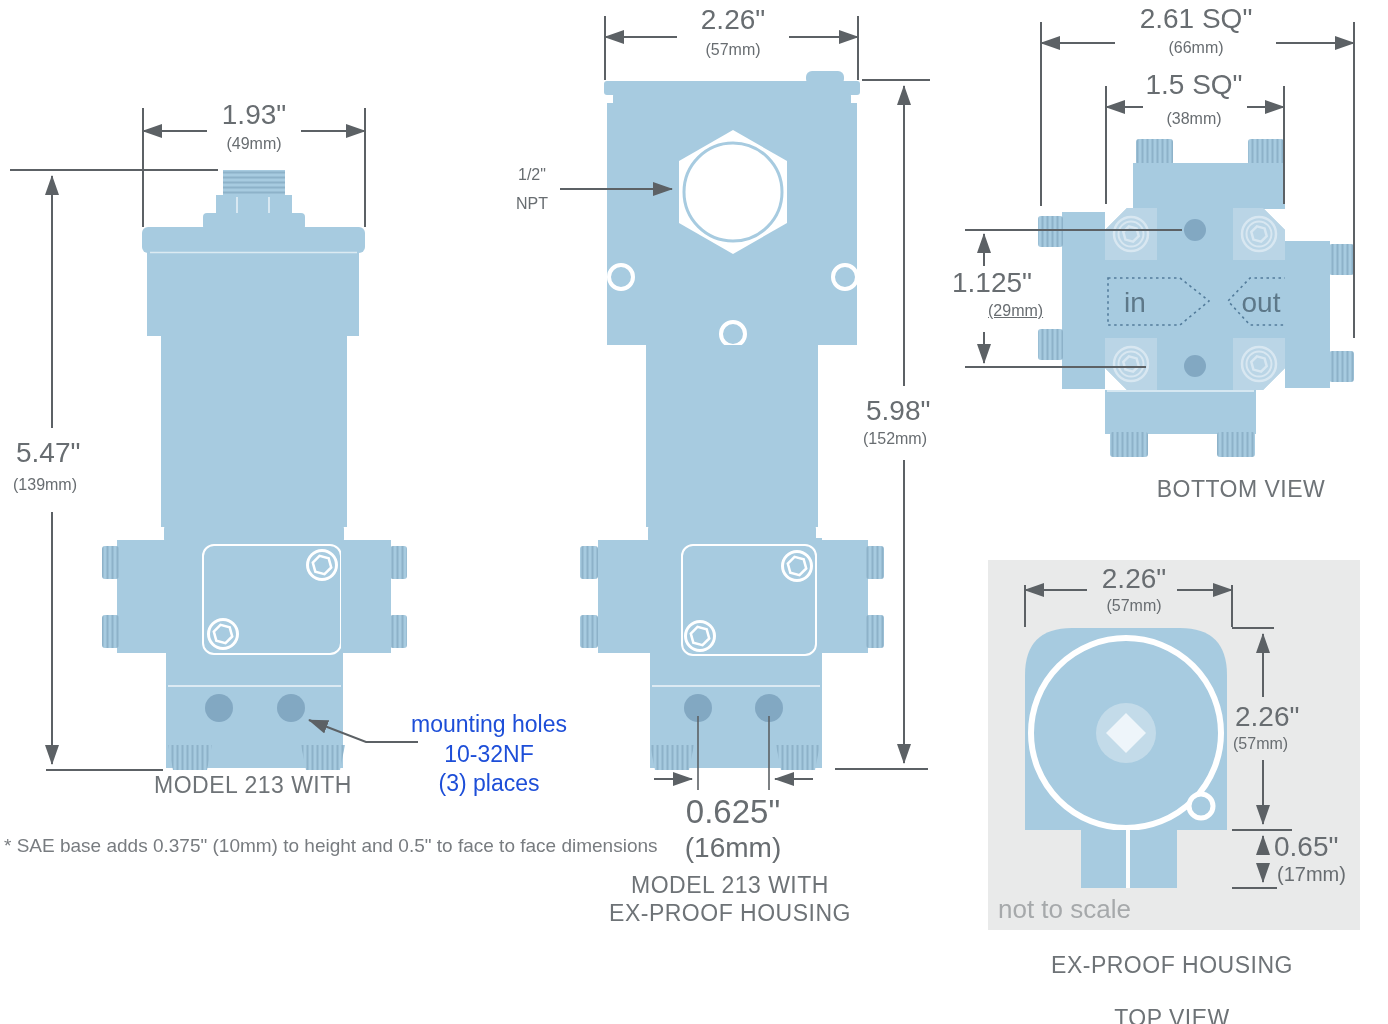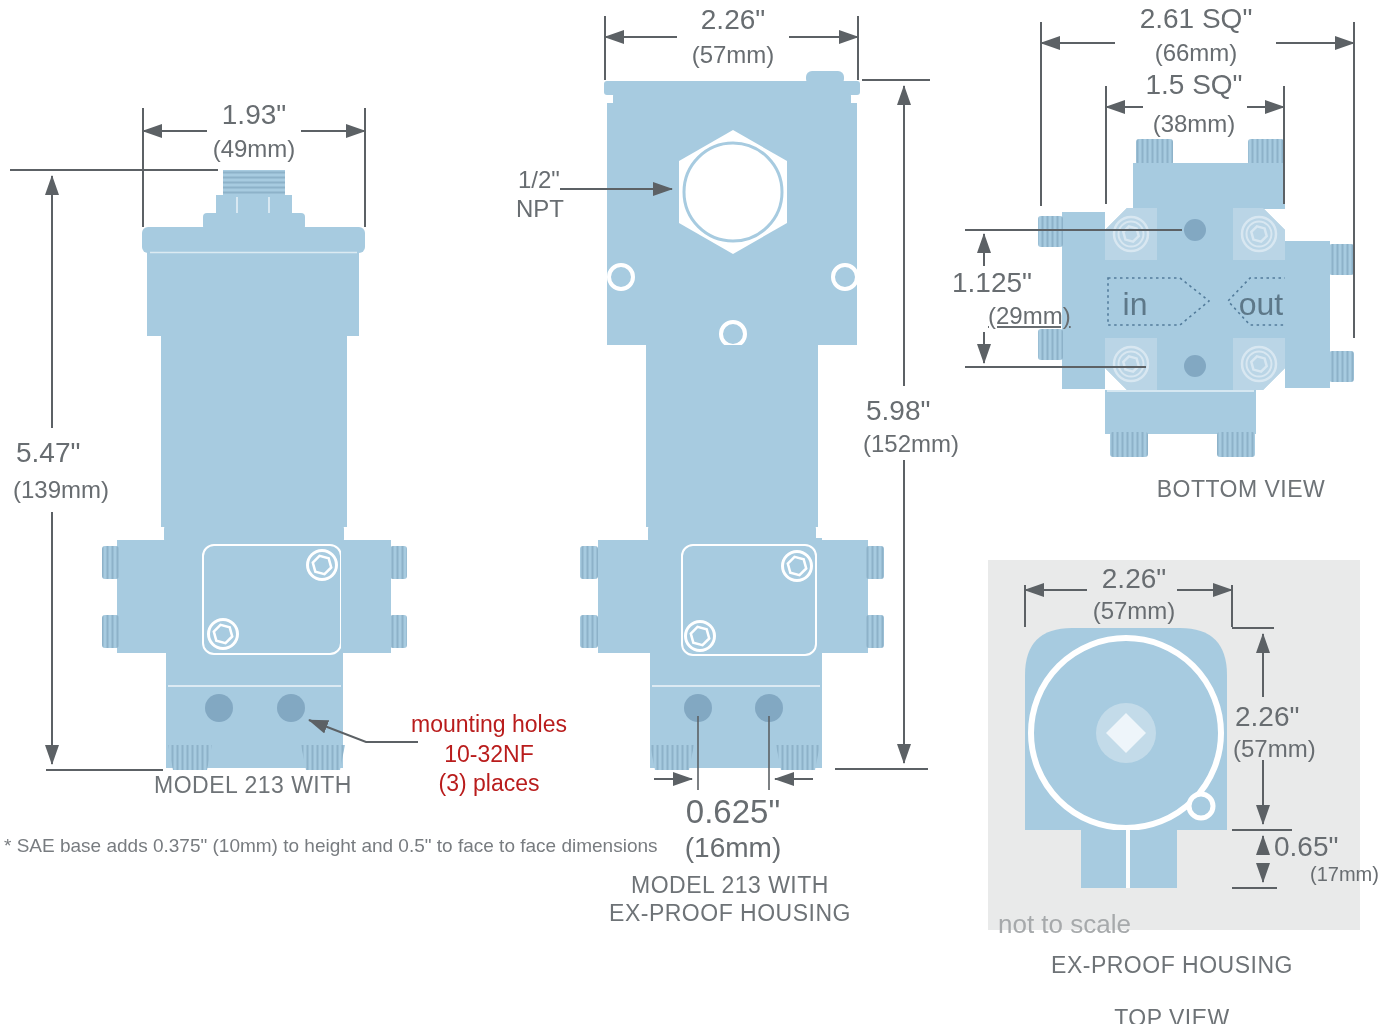--- a/index.html
+++ b/index.html
@@ -3,26 +3,26 @@
 <meta charset="utf-8">
 <style>
   html,body{margin:0;padding:0;background:#ffffff;}
   #stage{position:relative;width:1388px;height:1024px;background:#ffffff;overflow:hidden;
          font-family:"Liberation Sans", sans-serif;}
   #drawing{position:absolute;left:0;top:0;}
   .lbl{position:absolute;color:#686d71;white-space:nowrap;line-height:1.05;}
   .ctr{transform:translateX(-50%);text-align:center;}
   .in{font-size:28px;}
   .inbig{font-size:33px;}
-  .mm{font-size:24px;}
+  .mm{font-size:16px;}
   .mmbig{font-size:28px;}
   .cap{font-size:23px;letter-spacing:0.5px;color:#6e7377;}
   .note{font-size:19px;color:#787c80;}
-  .ann{font-size:23px;color:#b91c1c;}
-  .portlbl{font-size:32px;color:#5d7889;}
+  .ann{font-size:23px;color:#1d4ed8;}
+  .portlbl{font-size:28px;color:#5d7889;}
   .muted{font-size:26px;color:#a6a9ab;}
   .small{font-size:20px;}
 </style>
 </head>
 <body>
 
 <div id="stage">
 
 <svg id="drawing" width="1388" height="1024" viewBox="0 0 1388 1024" xmlns="http://www.w3.org/2000/svg">
   <defs>
@@ -232,18 +232,18 @@
 <div class="lbl mm" style="left:988px;top:303px;text-decoration:underline;">(29mm)</div>
 <div class="lbl portlbl ctr" style="left:1135px;top:288px;">in</div>
 <div class="lbl portlbl ctr" style="left:1261px;top:288px;">out</div>
 <div class="lbl cap ctr" style="left:1193px;top:477px;margin-left:48px;">BOTTOM VIEW</div>
 
 <div class="lbl in ctr" style="left:1134px;top:564px;">2.26"</div>
 <div class="lbl mm ctr" style="left:1134px;top:598px;">(57mm)</div>
 <div class="lbl in" style="left:1235px;top:702px;">2.26"</div>
 <div class="lbl mm" style="left:1233px;top:736px;">(57mm)</div>
 <div class="lbl in" style="left:1274px;top:832px;">0.65"</div>
-<div class="lbl small mm" style="left:1310px;top:864px;">(17mm)</div>
-<div class="lbl muted" style="left:998px;top:896px;margin-top:15px;">not to scale</div>
+<div class="lbl small mm" style="left:1277px;top:864px;">(17mm)</div>
+<div class="lbl muted" style="left:998px;top:896px;">not to scale</div>
 <div class="lbl cap ctr" style="left:1172px;top:953px;">EX-PROOF HOUSING</div>
 <div class="lbl cap ctr" style="left:1172px;top:982px;margin-top:24px;">TOP VIEW</div>
 
 </div>
 
 </body></html>

